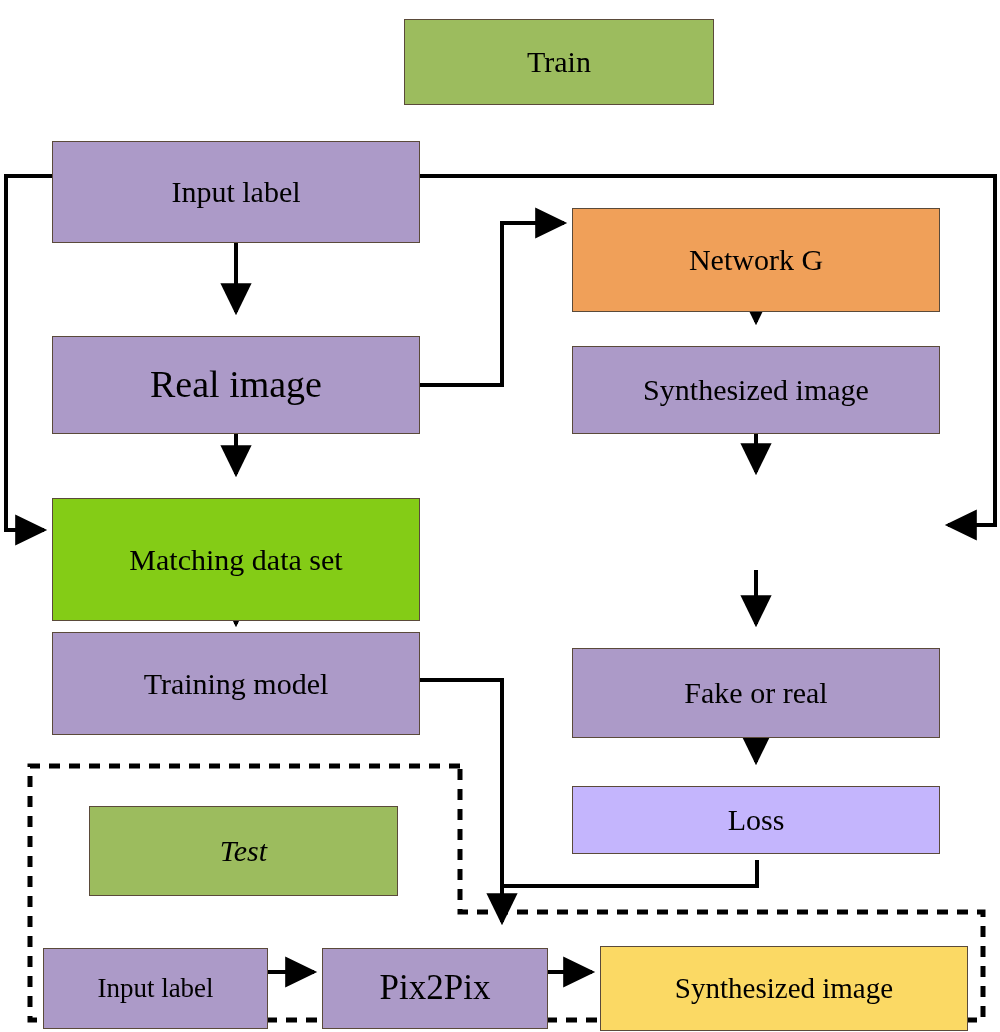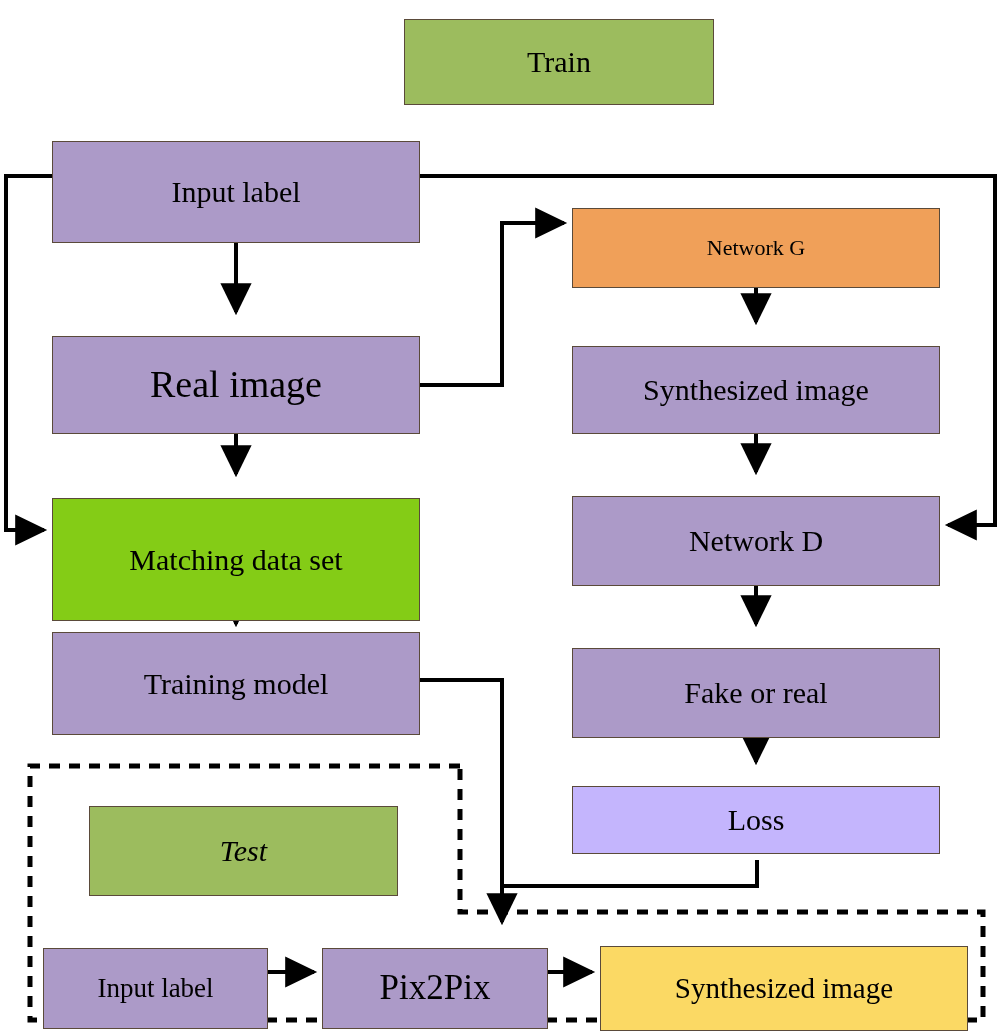--- a/index.html
+++ b/index.html
@@ -95,34 +95,31 @@
       <path d="M 548,972 L 592,972" marker-end="url(#ah)"></path>
     </g>
   </svg>
 
 <div class="node" style="left: 404px; top: 3px; width: 310px; height: 86px; background: rgb(156, 188, 94); border-color: rgb(90, 74, 58); font-size: 30px;">
       <span>Train</span>
     </div>
     <div class="node" style="left: 52px; top: 125px; width: 368px; height: 102px; background: rgb(172, 154, 200); border-color: rgb(90, 74, 58); font-size: 30px;">
       <span>Input label</span>
     </div>
-    <div class="node" style="left: 572px; top: 192px; width: 368px; height: 80px; background: rgb(240, 160, 89); border-color: rgb(90, 74, 58); font-size: 22px;">
+    <div class="node" style="left: 572px; top: 192px; width: 368px; height: 104px; background: rgb(240, 160, 89); border-color: rgb(90, 74, 58); font-size: 30px;">
       <span>Network G</span>
     </div>
     <div class="node" style="left: 52px; top: 320px; width: 368px; height: 98px; background: rgb(172, 154, 200); border-color: rgb(90, 74, 58); font-size: 38px;">
       <span>Real image</span>
     </div>
     <div class="node" style="left: 572px; top: 330px; width: 368px; height: 88px; background: rgb(172, 154, 200); border-color: rgb(90, 74, 58); font-size: 30px;">
       <span>Synthesized image</span>
     </div>
     <div class="node" style="left: 52px; top: 482px; width: 368px; height: 123px; background: #84cc16; border-color: rgb(90, 74, 58); font-size: 30px;">
       <span>Matching data set</span>
-    </div>
-    <div class="node" style="left: 572px; top: 480px; width: 368px; height: 90px; background: rgb(172, 154, 200); border-color: rgb(90, 74, 58); font-size: 30px;">
-      <span>Network D</span>
     </div>
     <div class="node" style="left: 52px; top: 616px; width: 368px; height: 103px; background: rgb(172, 154, 200); border-color: rgb(90, 74, 58); font-size: 30px;">
       <span>Training model</span>
     </div>
     <div class="node" style="left: 572px; top: 632px; width: 368px; height: 90px; background: rgb(172, 154, 200); border-color: rgb(90, 74, 58); font-size: 30px;">
       <span>Fake or real</span>
     </div>
     <div class="node" style="left: 89px; top: 790px; width: 309px; height: 90px; background: rgb(156, 188, 94); border-color: rgb(90, 74, 58); font-size: 30px; font-style: italic;">
       <span>Test</span>
     </div>

